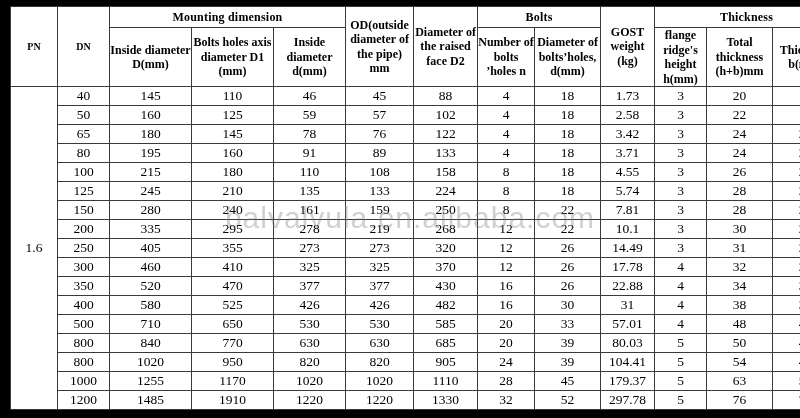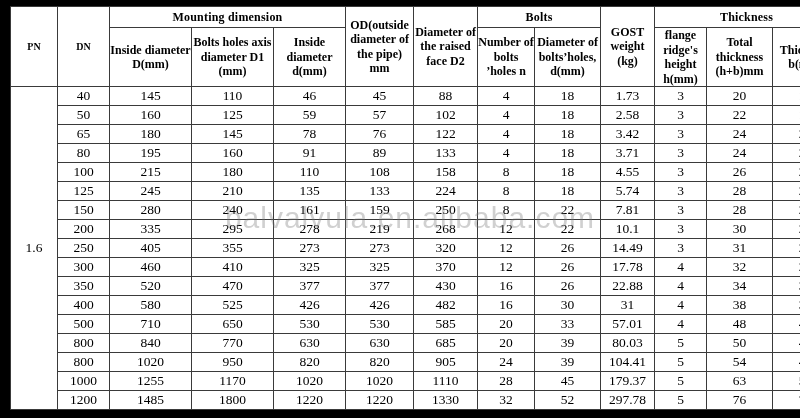--- a/index.html
+++ b/index.html
@@ -369,21 +369,21 @@
             <td class="cell">28</td>
             <td class="cell">45</td>
             <td class="cell">179.37</td>
             <td class="cell">5</td>
             <td class="cell">63</td>
             <td class="cell">58</td>
           </tr>
           <tr>
             <td class="cell">1200</td>
             <td class="cell">1485</td>
-            <td class="cell">1800</td>
+            <td class="cell">1910</td>
             <td class="cell">1220</td>
             <td class="cell">1220</td>
             <td class="cell">1330</td>
             <td class="cell">32</td>
             <td class="cell">52</td>
             <td class="cell">297.78</td>
             <td class="cell">5</td>
             <td class="cell">76</td>
             <td class="cell">71</td>
           </tr>

